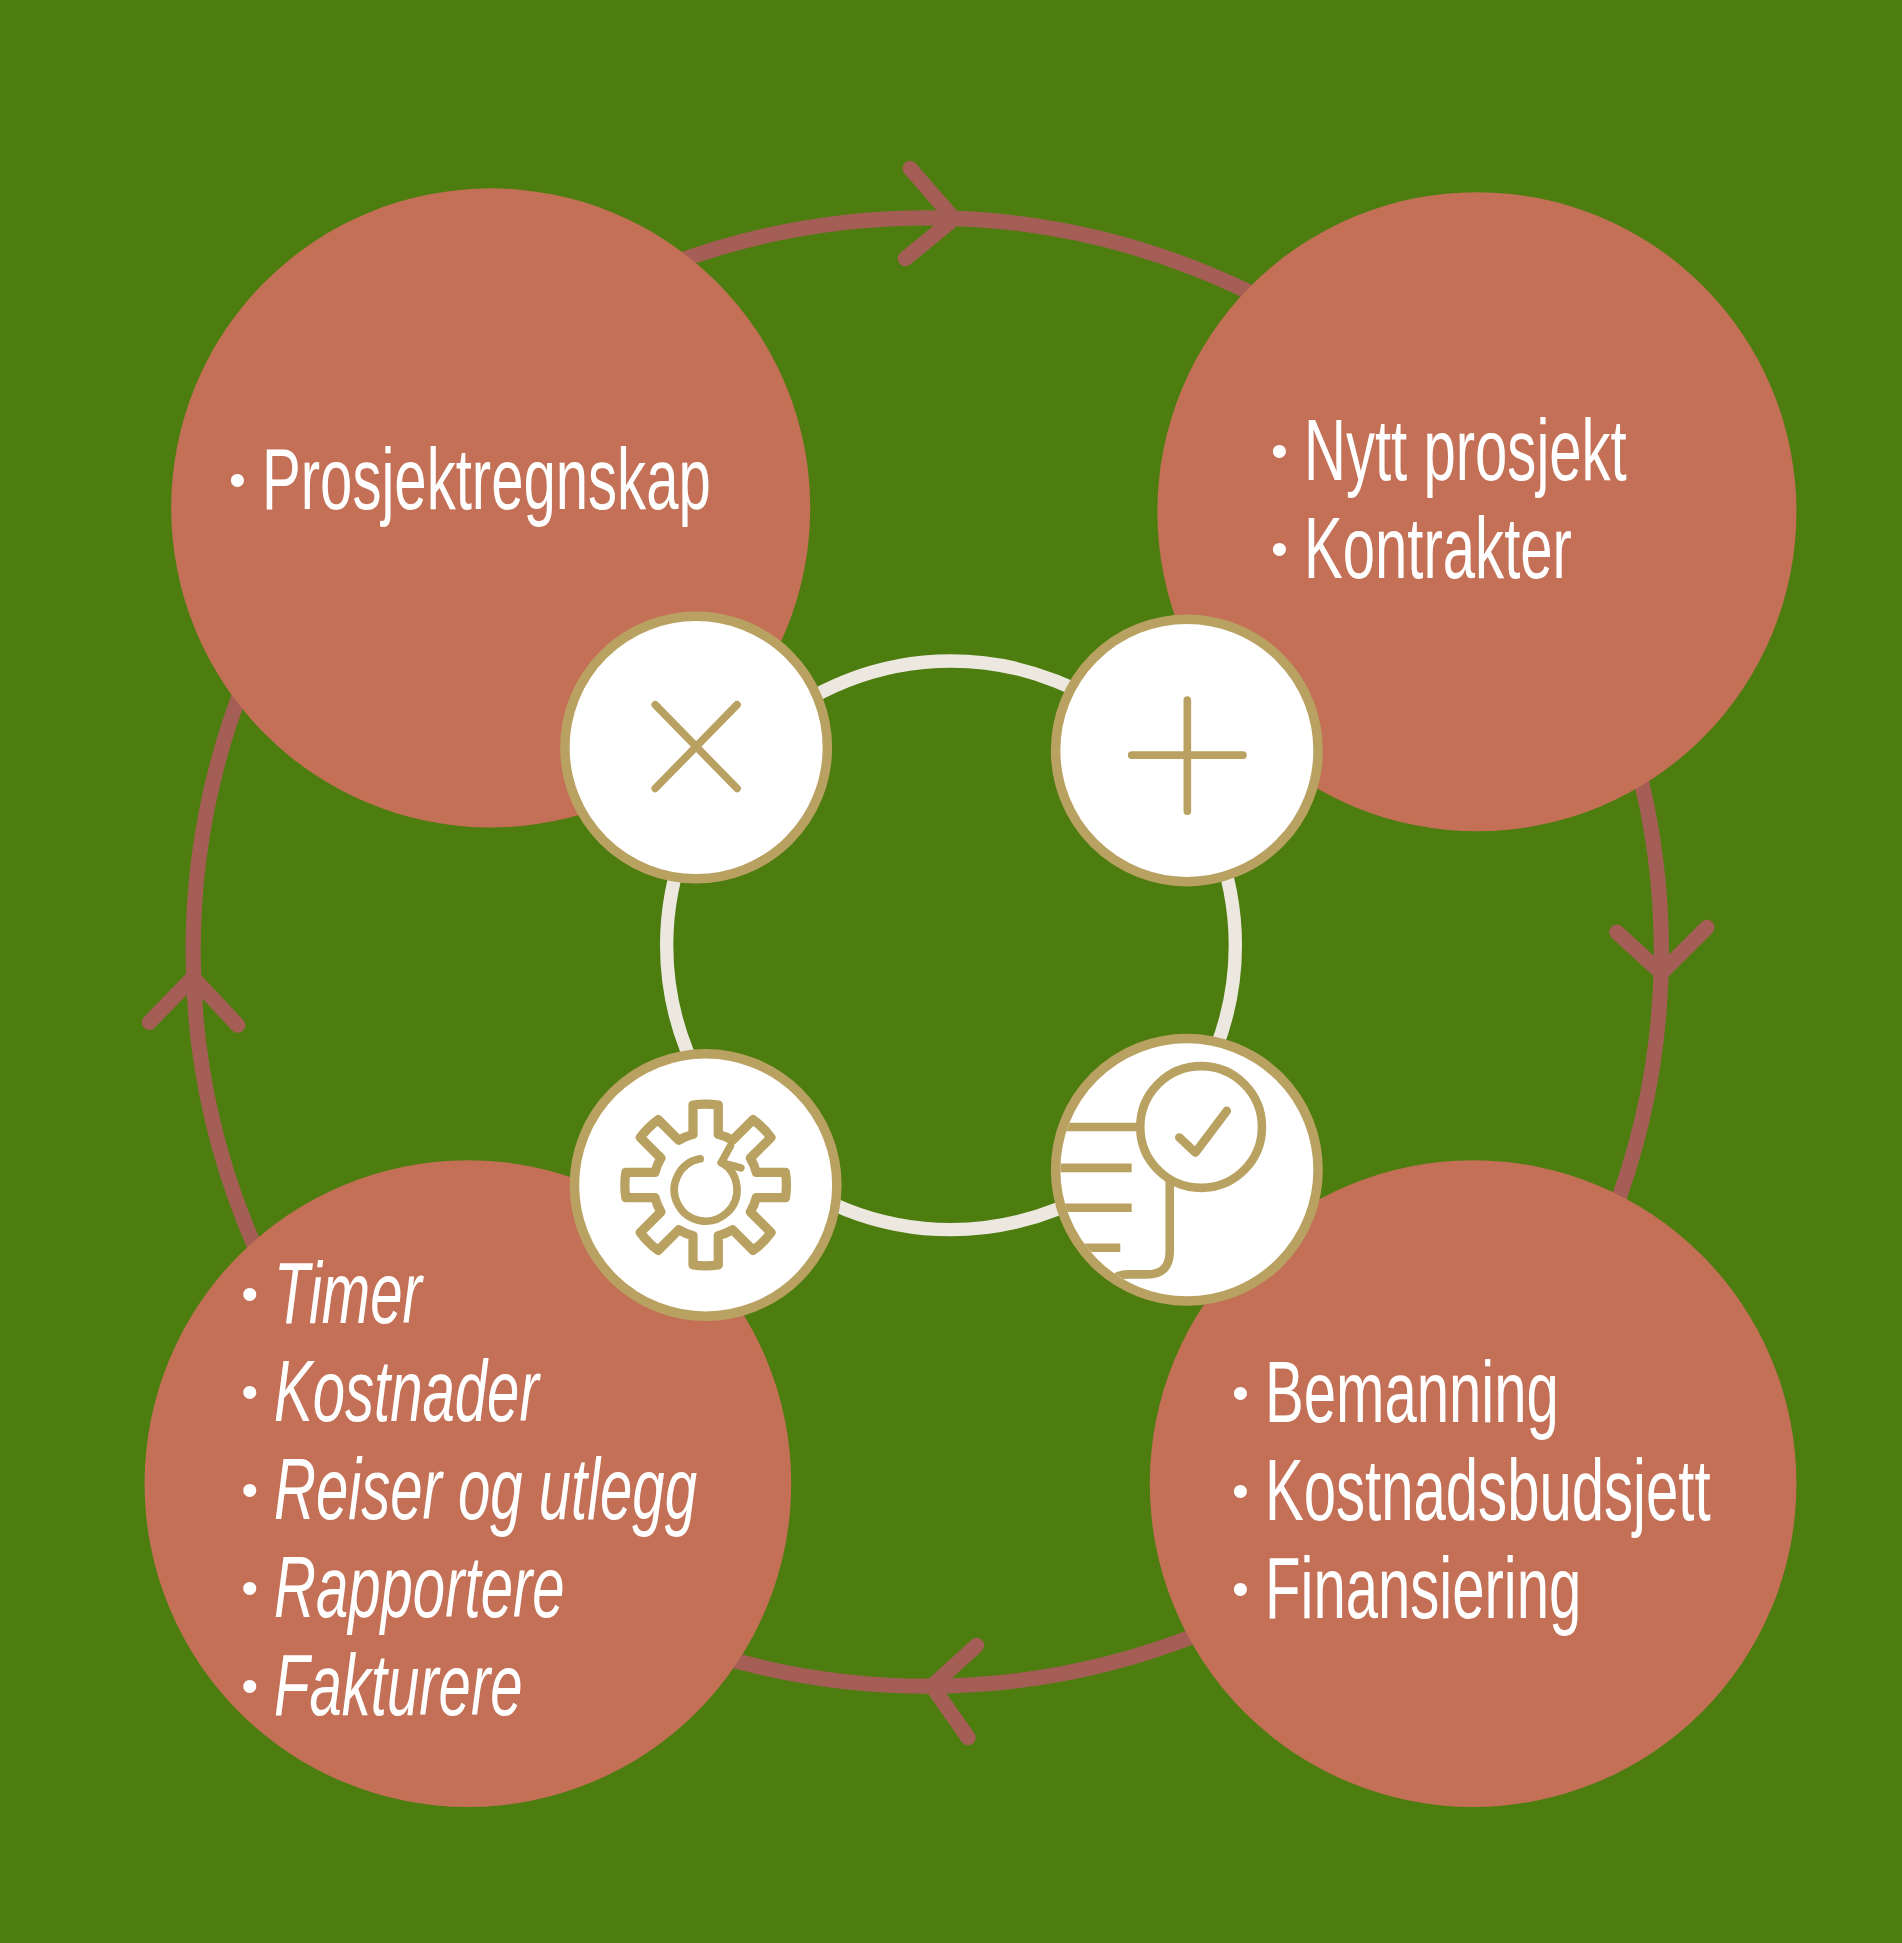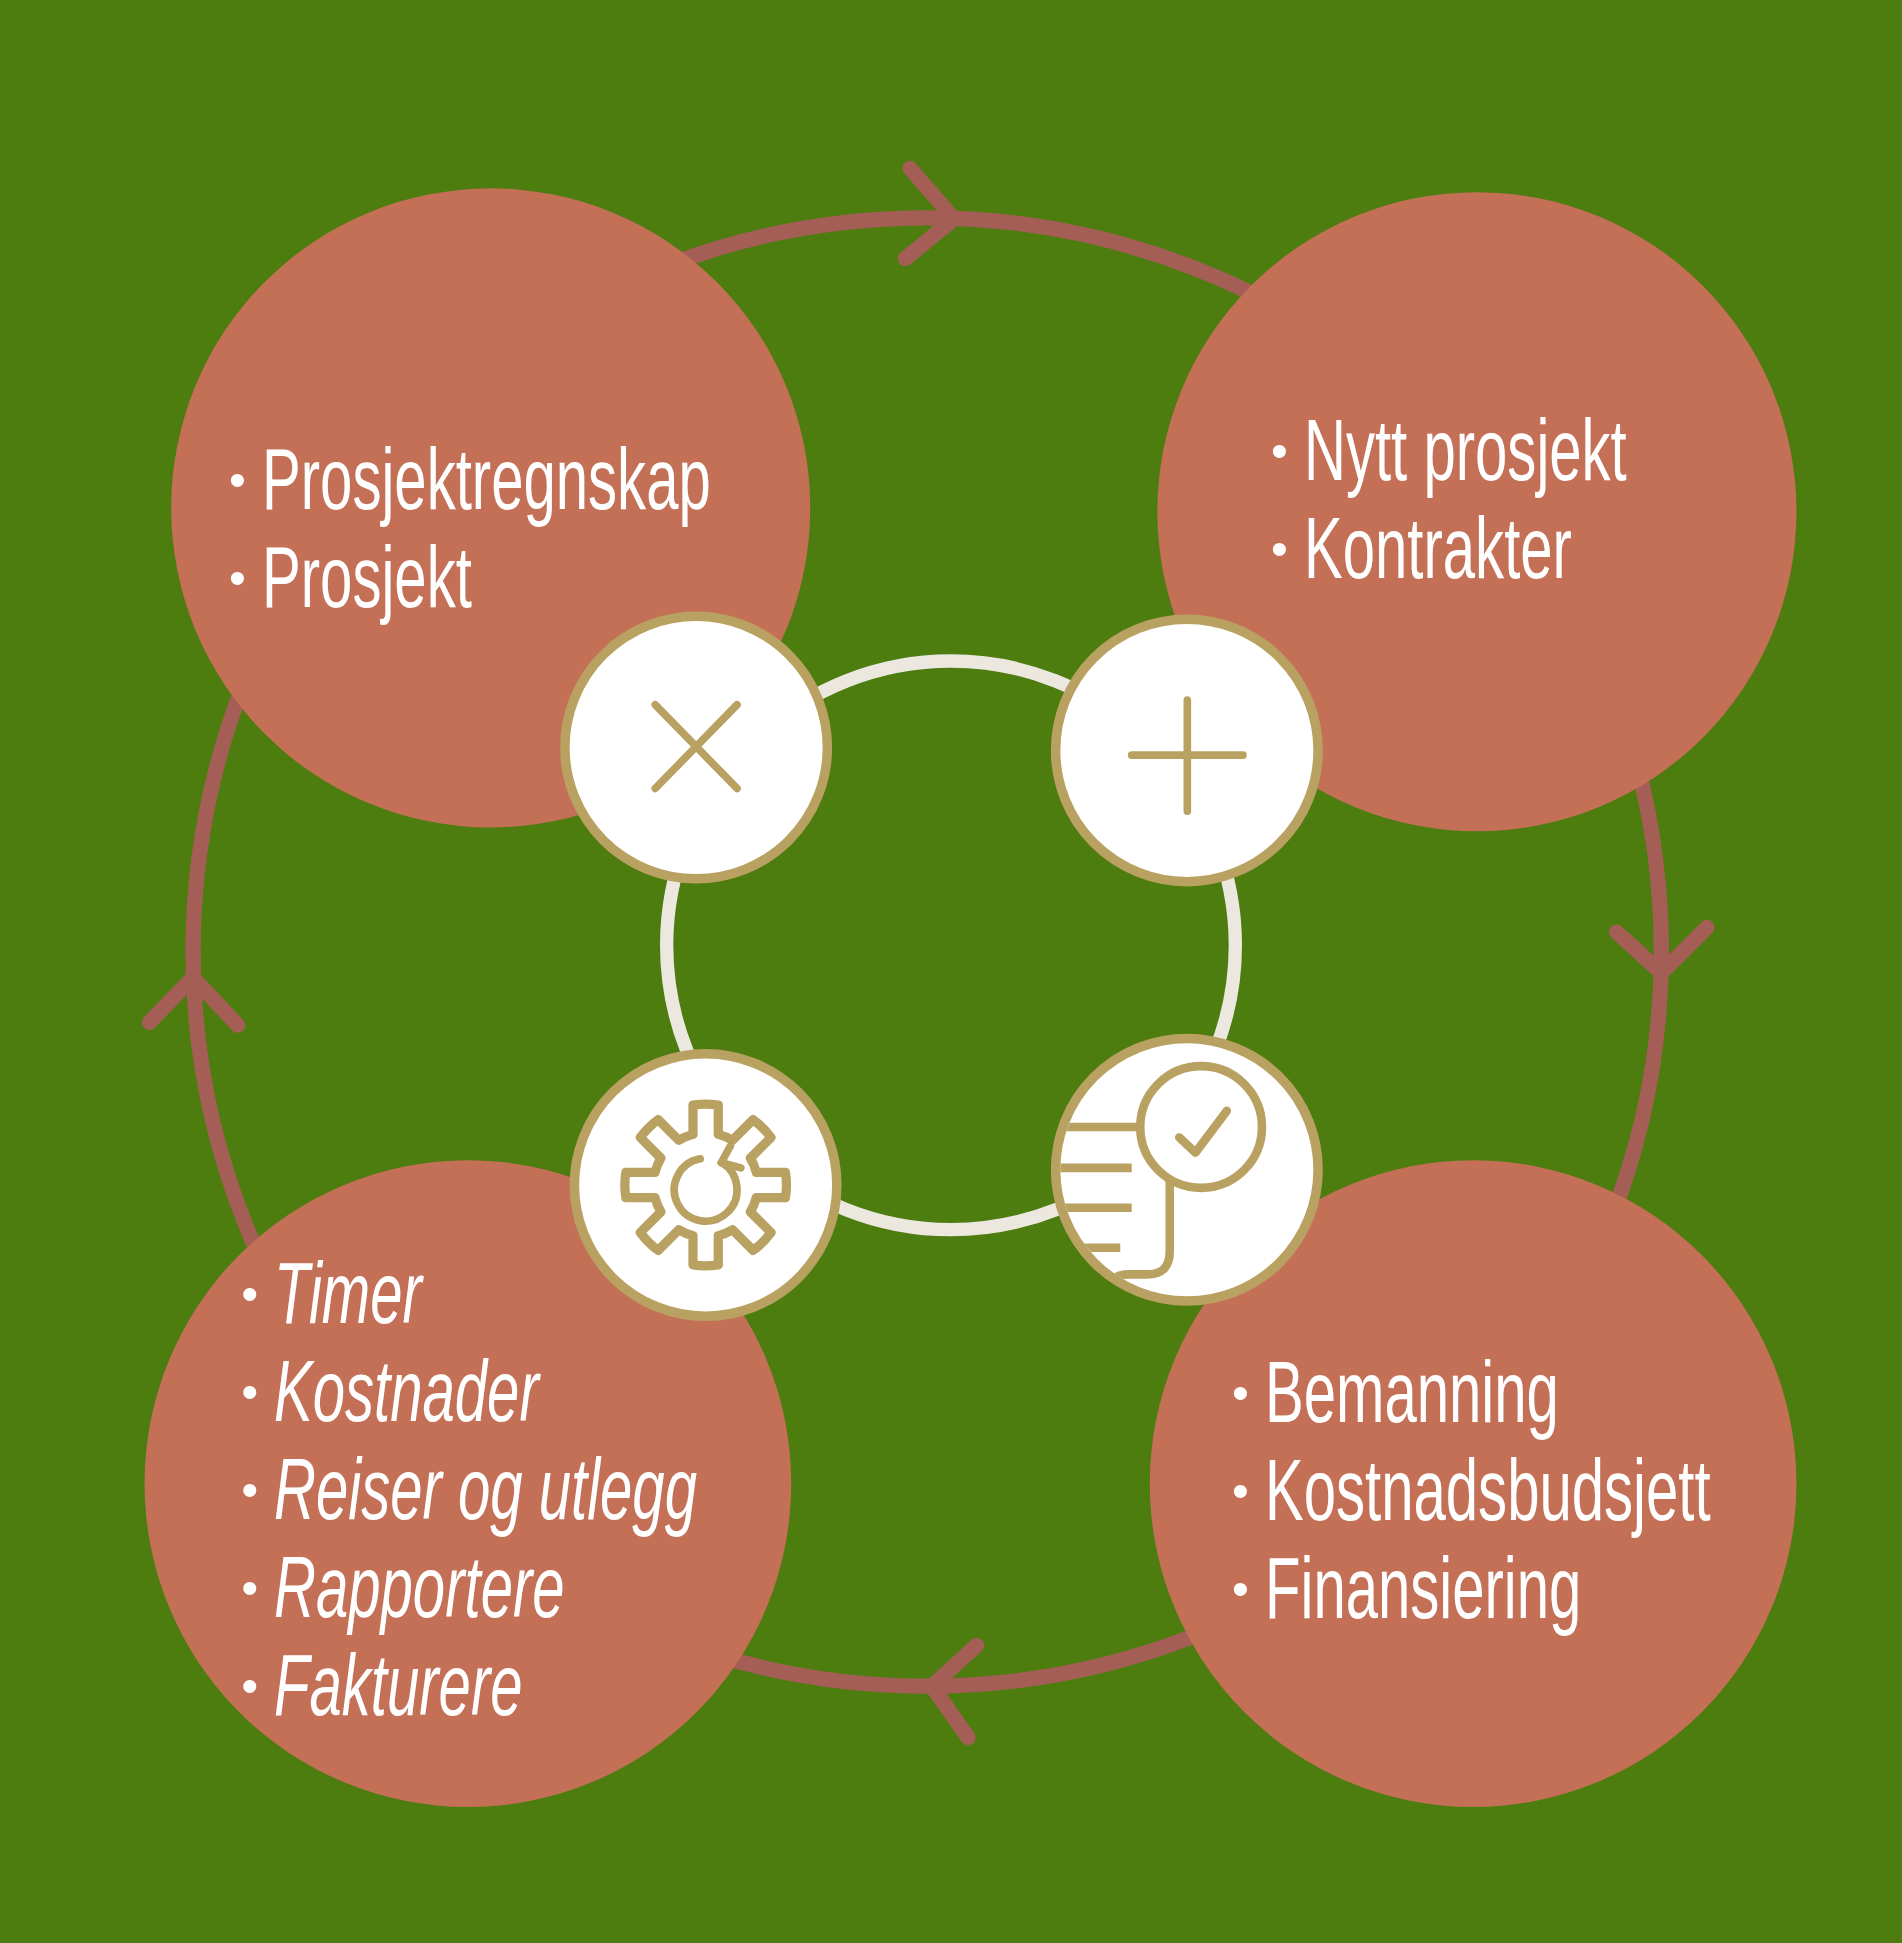--- a/index.html
+++ b/index.html
@@ -87,23 +87,20 @@
         <circle cx="1263" cy="1185" r="64" stroke-width="9" fill="#FFFFFF" stroke="#B9A162"></circle>
         <path d="M 1240 1196 L 1257 1212 L 1290 1168" fill="none" stroke-width="9" stroke-linecap="round" stroke-linejoin="round"></path>
       </g>
     </g>
   </svg>
 
   <div class="panel panel-tl">
     <div class="row">
       <span class="dot">•</span><span class="txt">Prosjektregnskap</span>
     </div>
-    <div class="row">
-      <span class="dot">•</span><span class="txt">Prosjekt</span>
-    </div>
   </div>
 
   <div class="panel panel-tr">
     <div class="row">
       <span class="dot">•</span><span class="txt">Nytt prosjekt</span>
     </div>
     <div class="row">
       <span class="dot">•</span><span class="txt">Kontrakter</span>
     </div>
   </div>

